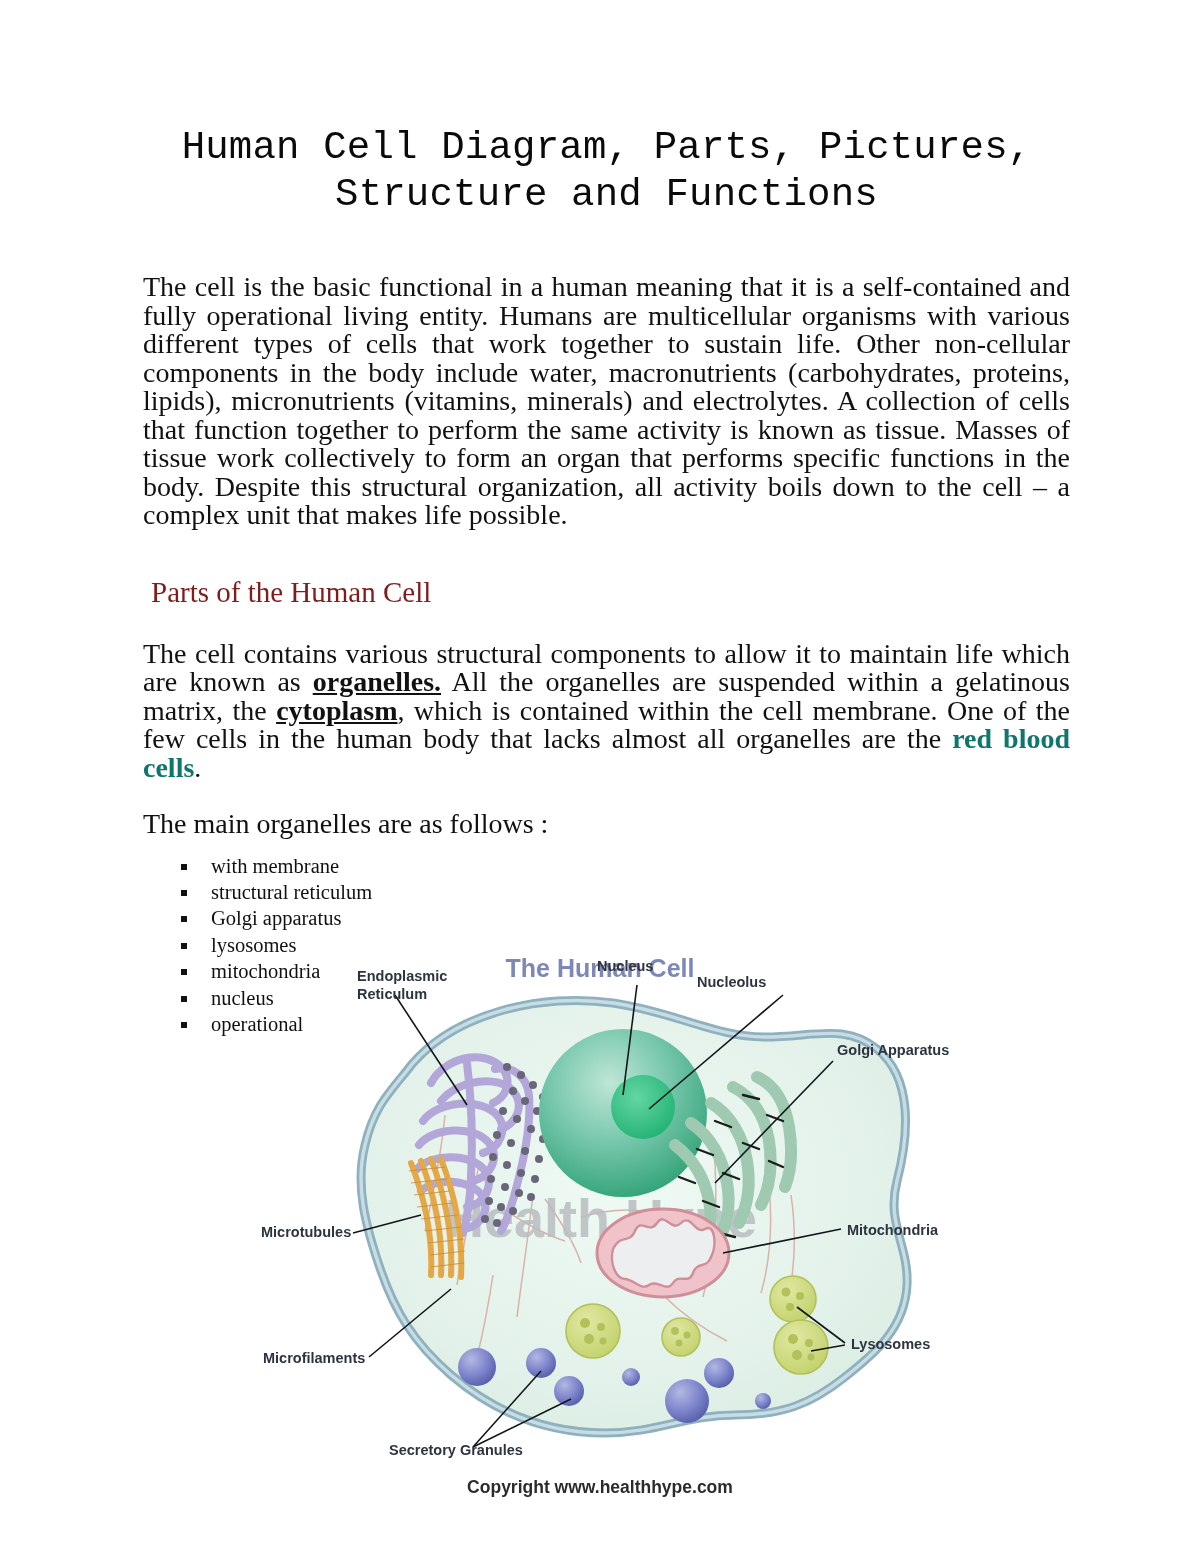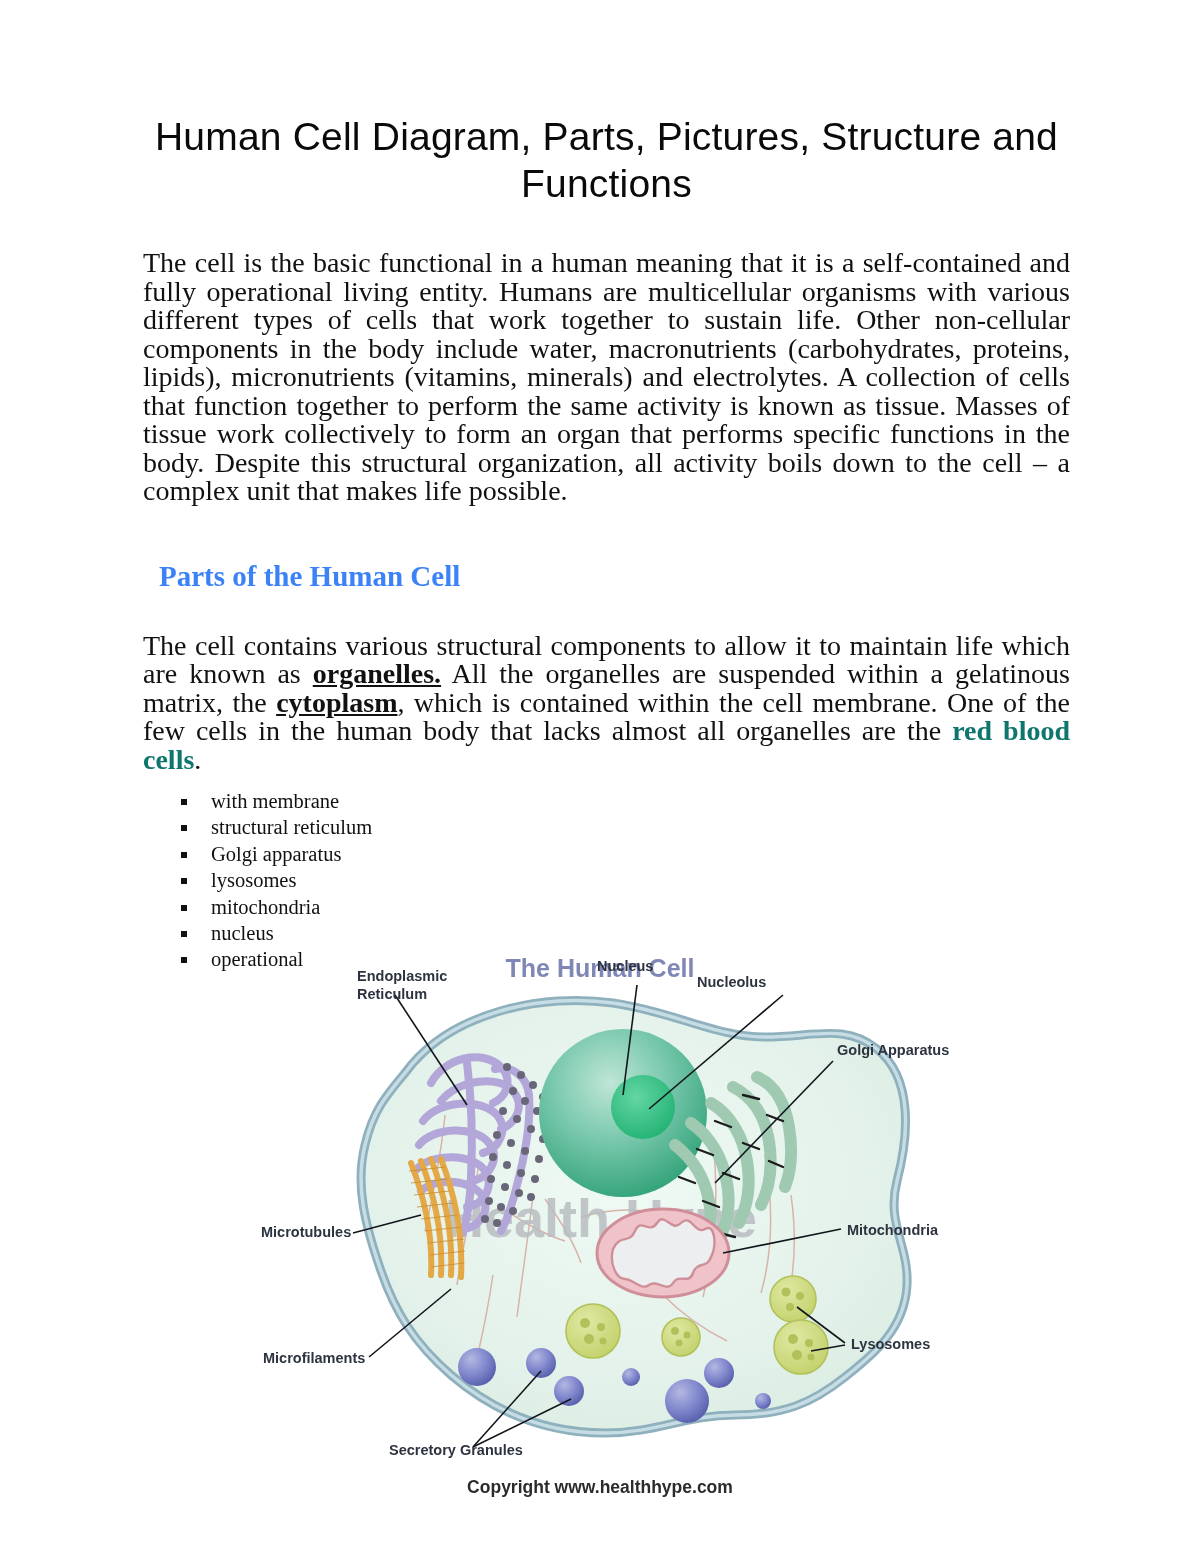--- a/index.html
+++ b/index.html
@@ -24,26 +24,26 @@
   }
   .content {
     position: absolute;
     left: 143px;
     top: 0;
     width: 927px;
   }
 
   
   .doc-title {
-    font-family: Liberation Sans, sans-serif;
+    font-family: Liberation Mono, monospace;
     font-size: 39px;
     line-height: 47px;
     font-weight: 400;
     text-align: center;
-    margin: 4px;
+    margin: 16px;
     padding-top: 109px;
     letter-spacing: 0.2px;
     color: #0a0a0a;
   }
 
   
   p.body-text {
     font-size: 28px;
     line-height: 28.5px;
     text-align: justify;
@@ -58,24 +58,24 @@
   a.link {
     color: #0f766e;
     font-weight: 700;
     text-decoration: none;
   }
 
   
   h2.section-heading {
     font-size: 29px;
     line-height: 34px;
-    font-weight: 700;
-    margin: 16px;
+    font-weight: 400;
+    margin: 8px;
     padding-top: 37px;
-    color: #3b82f6;
+    color: #7f1d1d;
   }
 
   
   ul.organelle-list {
     list-style: none;
     margin: 0;
     padding: 14px 0 0 0;
   }
   ul.organelle-list li {
     position: relative;
@@ -139,20 +139,21 @@
   <div class="content">
 
     <h1 class="doc-title">Human Cell Diagram, Parts, Pictures, Structure and Functions</h1>
 
     <p class="body-text p-intro">The cell is the basic functional in a human meaning that it is a self-contained and fully operational living entity. Humans are multicellular organisms with various different types of cells that work together to sustain life. Other non-cellular components in the body include water, macronutrients (carbohydrates, proteins, lipids), micronutrients (vitamins, minerals) and electrolytes. A collection of cells that function together to perform the same activity is known as tissue. Masses of tissue work collectively to form an organ that performs specific functions in the body. Despite this structural organization, all activity boils down to the cell – a complex unit that makes life possible.</p>
 
     <h2 class="section-heading">Parts of the Human Cell</h2>
 
     <p class="body-text p-parts"><span>The cell contains various structural components to allow it to maintain life which are known as </span><b class="strong">organelles.</b><span> All the organelles are suspended within a gelatinous matrix, the </span><b class="strong">cytoplasm</b><span>, which is contained within the cell membrane. One of the few cells in the human body that lacks almost all organelles are the </span><a class="link" href="#">red blood cells</a><span>.</span></p>
 
+    <p class="body-text p-follows">The main organelles are as follows :</p>
 
     <ul class="organelle-list">
       <li><span>with membrane</span></li>
       <li><span>structural reticulum</span></li>
       <li><span>Golgi apparatus</span></li>
       <li><span>lysosomes</span></li>
       <li><span>mitochondria</span></li>
       <li><span>nucleus</span></li>
       <li><span>operational</span></li>
     </ul>

